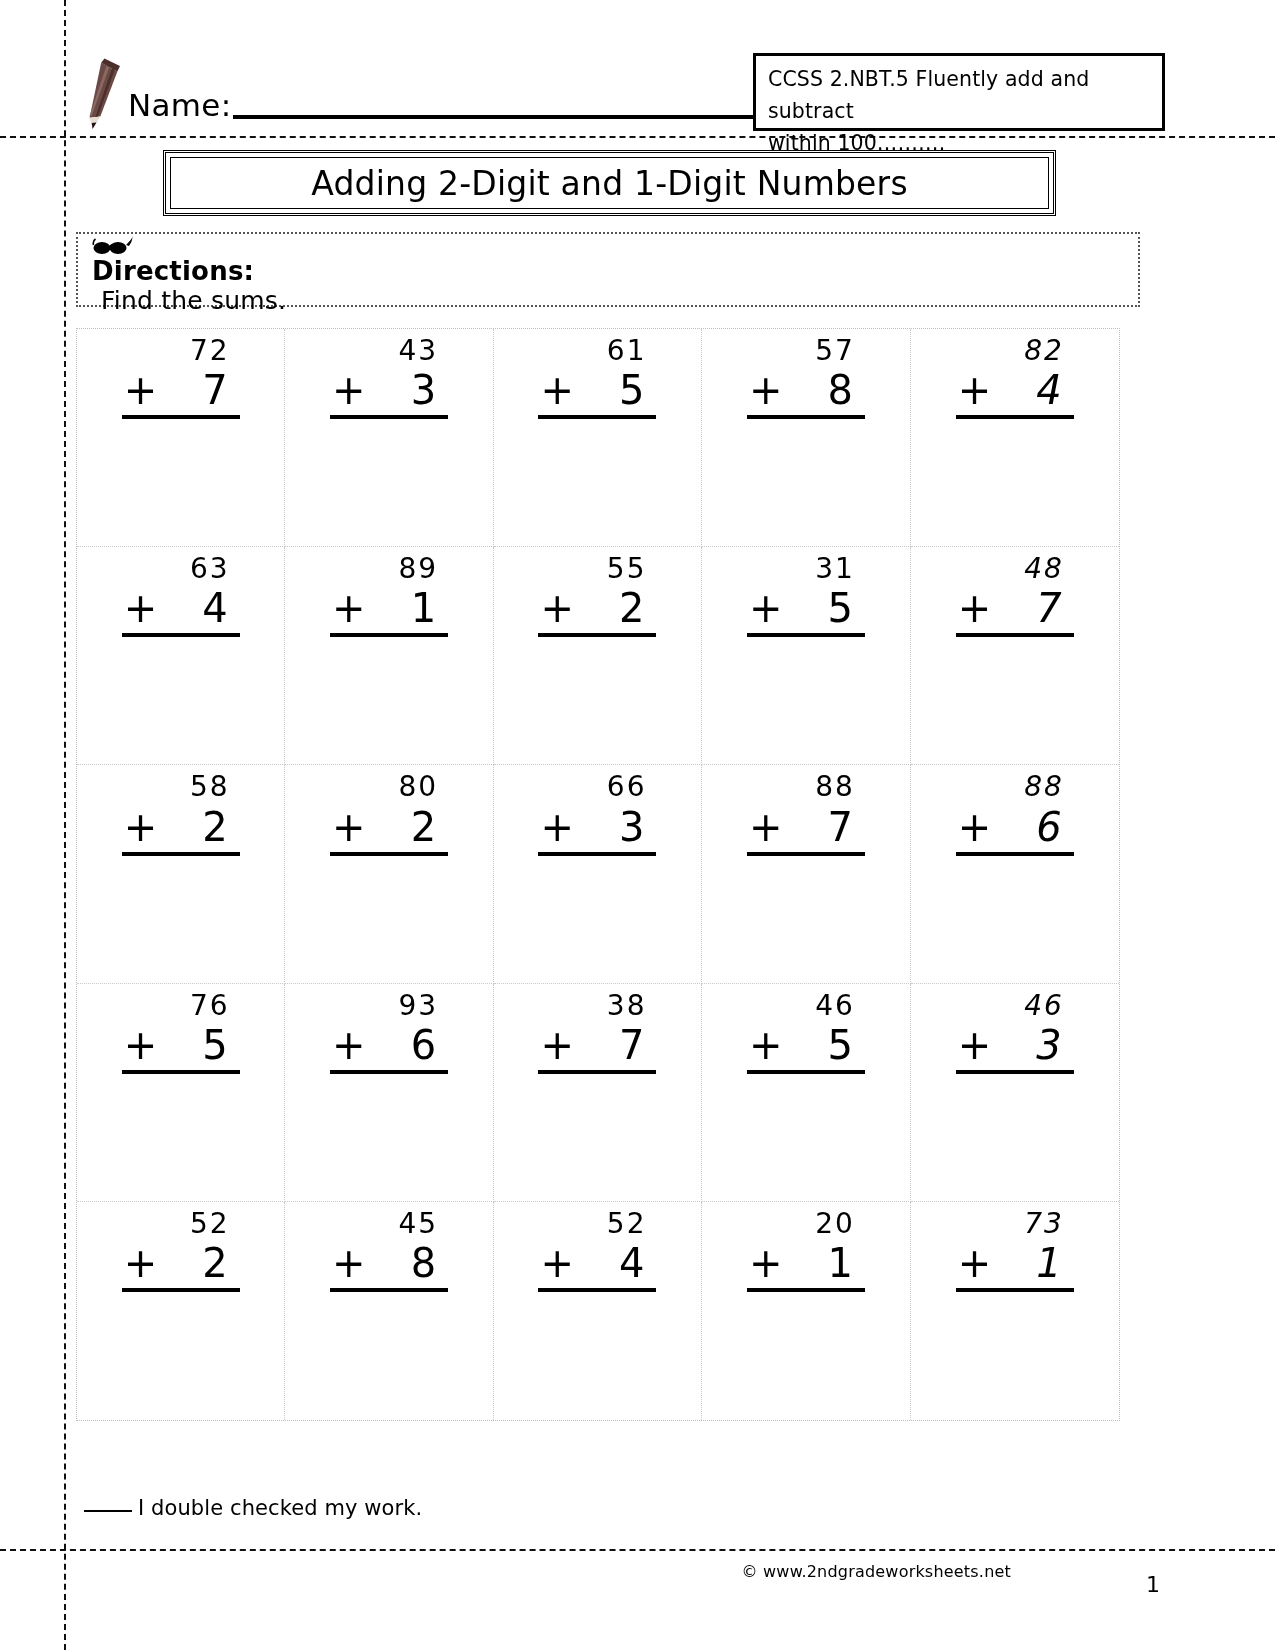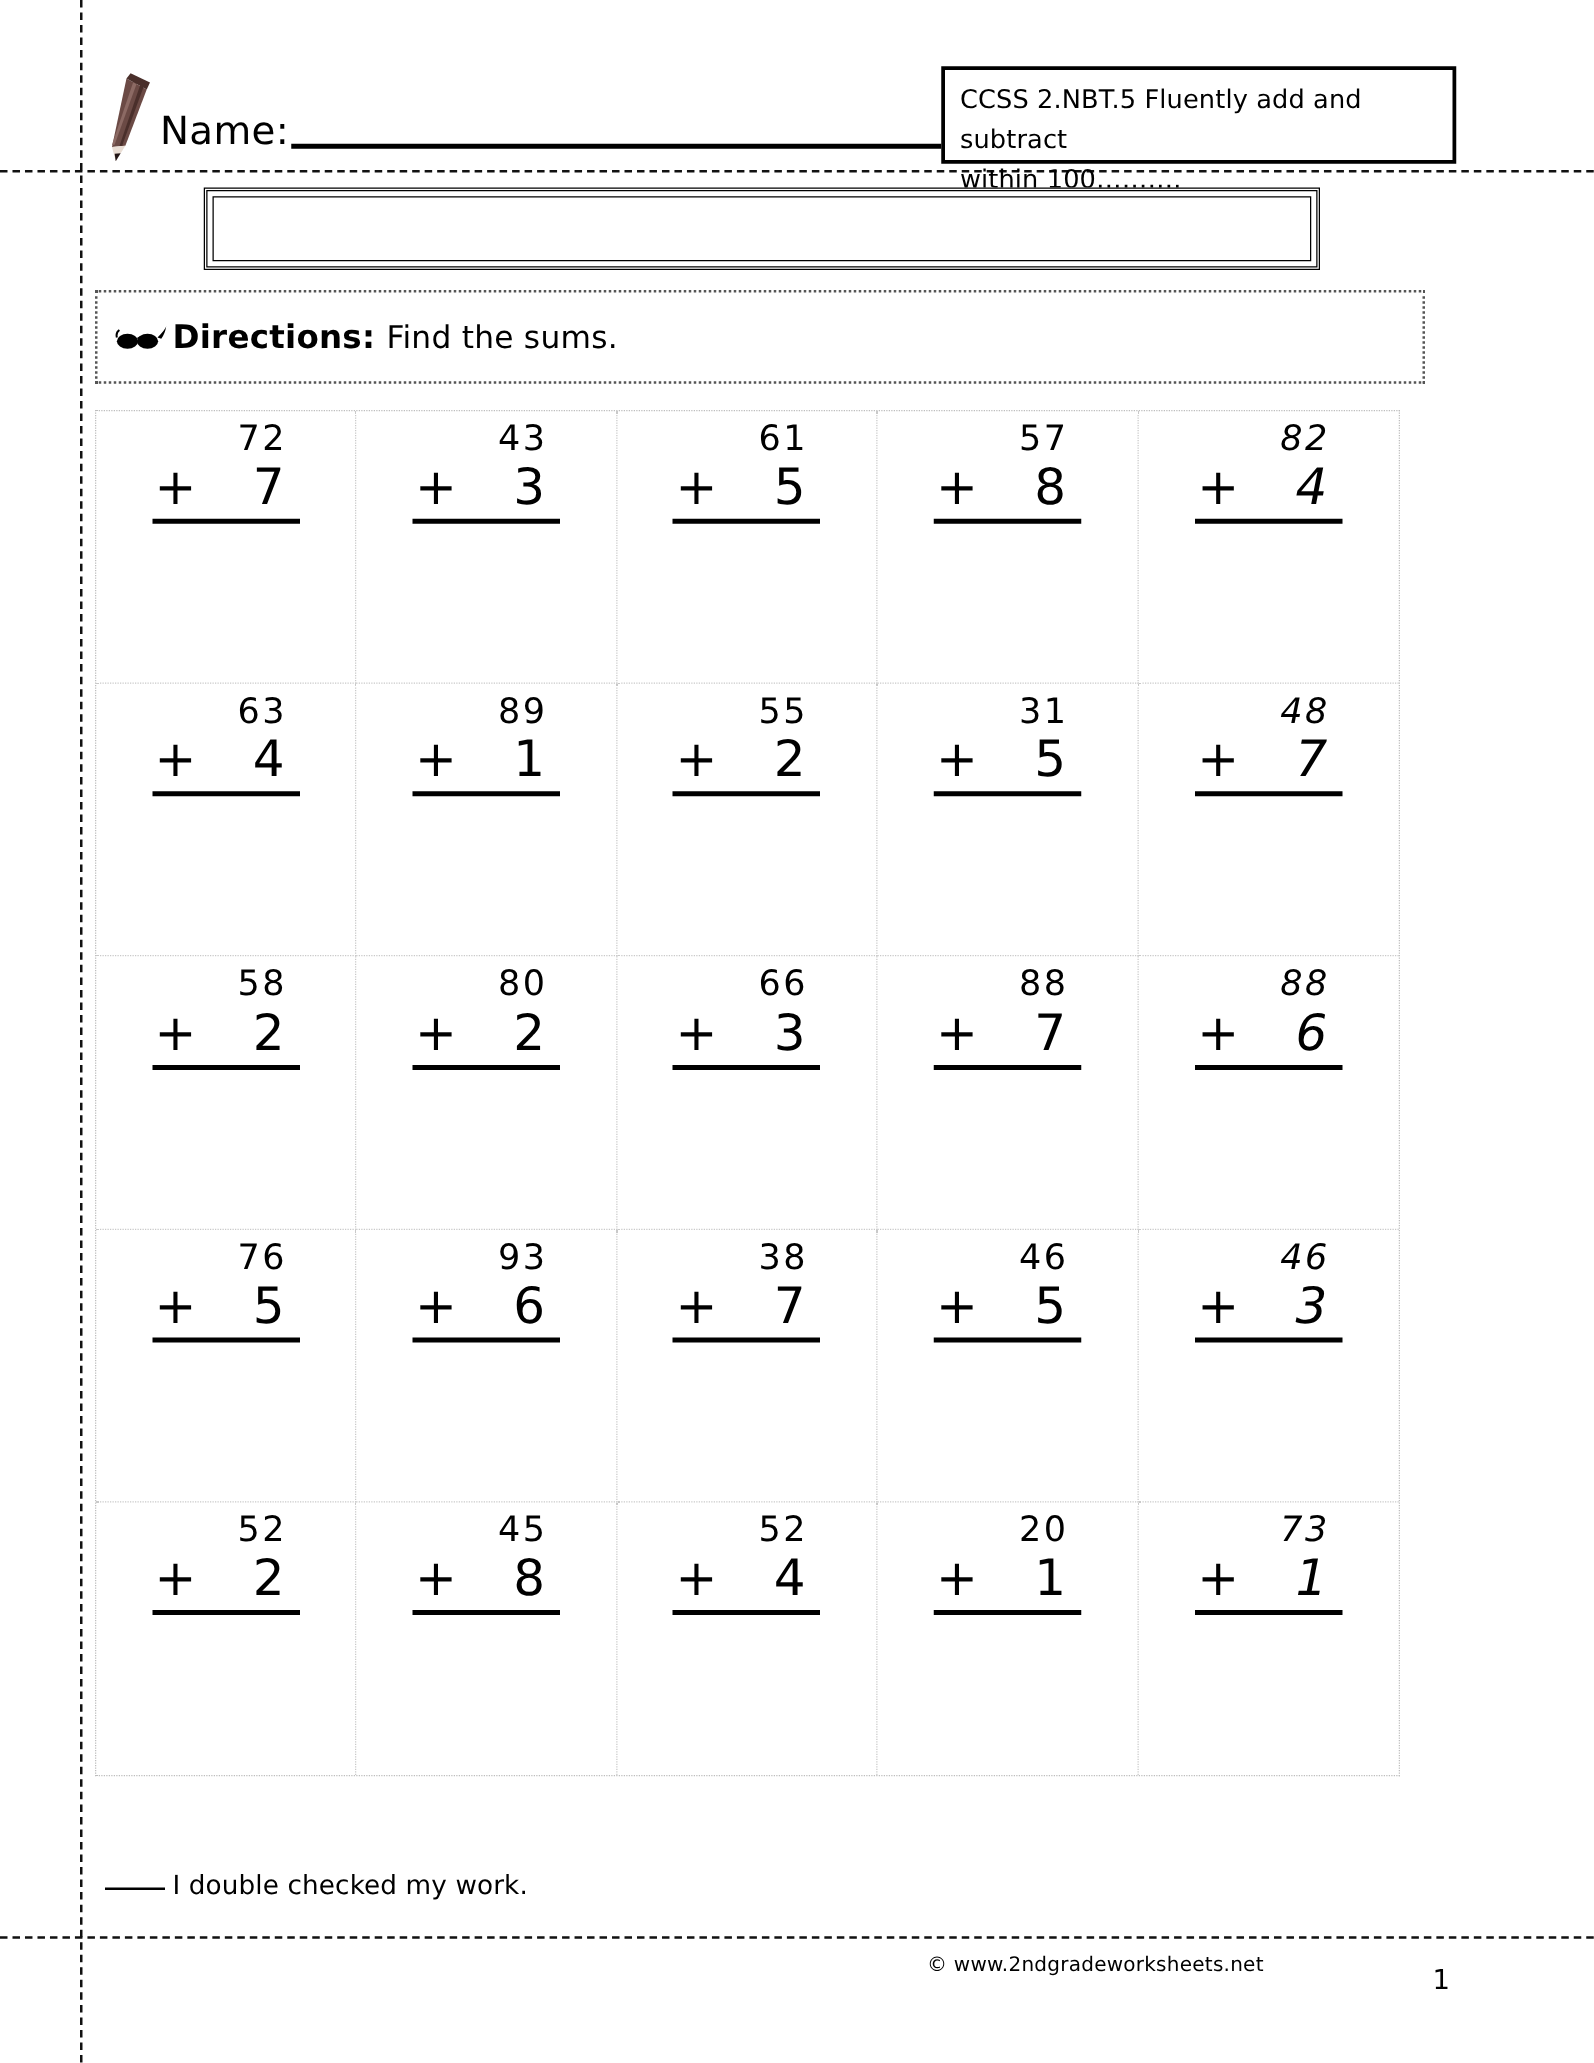--- a/index.html
+++ b/index.html
@@ -128,23 +128,23 @@
   
   .directions-box {
     position: absolute;
     left: 76px;
     top: 232px;
     width: 1064px;
     height: 75px;
     border: 2px dotted #555;
     box-sizing: border-box;
     display: flex;
-    align-items: center;
     padding-left: 14px;
     background: #fff;
+    flex-direction: column;
   }
   .glasses-icon {
     width: 42px;
     height: 22px;
     margin-right: 4px;
     flex: none;
   }
   .directions-label {
     font-size: 26px;
     font-weight: bold;
@@ -268,20 +268,21 @@
   <span class="name-blank"></span>
 </div>
 
 <div class="ccss-box">
   <div class="ccss-text">CCSS  2.NBT.5  Fluently add and subtract</div>
   <div class="ccss-text">within 100……….</div>
 </div>
 
 <div class="title-box">
   <span class="title-box-inner"></span>
+  <span class="title-text">Adding 2-Digit and 1-Digit Numbers</span>
 </div>
 
 <div class="directions-box">
   <span class="glasses-icon">
     <svg viewBox="0 0 42 22" width="42" height="22" aria-hidden="true">
       <ellipse cx="10" cy="14" rx="8.5" ry="6" fill="#000"></ellipse>
       <ellipse cx="26" cy="14" rx="8.5" ry="6" fill="#000"></ellipse>
       <path d="M18 12 q4 -3 8 1" stroke="#000" stroke-width="1.6" fill="none"></path>
       <path d="M34 11 q6 -6 7 -9 q-1 6 -4 10" fill="#000"></path>
       <path d="M1.5 11 q-1 -4 2 -6" stroke="#000" stroke-width="1.6" fill="none"></path>

